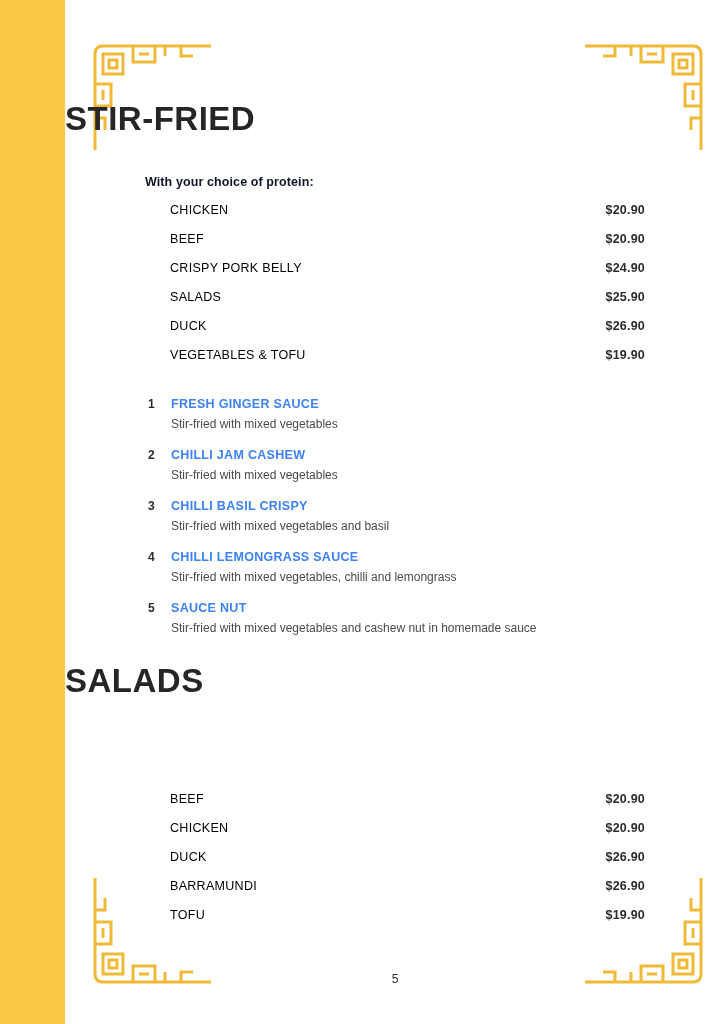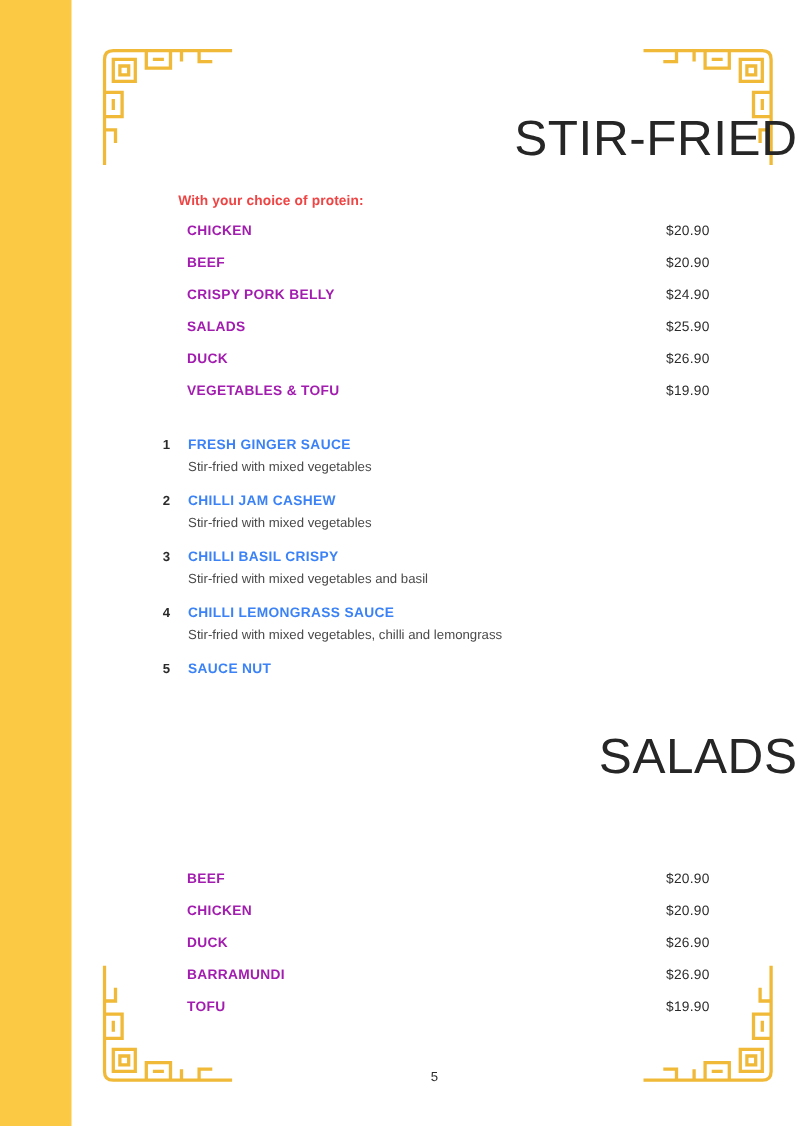--- a/index.html
+++ b/index.html
@@ -47,35 +47,35 @@
   .corner svg { display: block; }
   .corner-tl { left: 28px;  top: 32px; }
   .corner-tr { right: 22px; top: 32px; transform: scaleX(-1); }
   .corner-bl { left: 28px;  bottom: 28px; transform: scaleY(-1); }
   .corner-br { right: 22px; bottom: 28px; transform: scale(-1,-1); }
 
   
   .section-title {
     position: absolute;
     width: 100%;
-    text-align: right;
-    font-size: 45px;
-    font-weight: normal;
+    text-align: left;
+    font-size: 33px;
+    font-weight: bold;
     letter-spacing: 0.5px;
     color: #262626;
   }
   #title-stirfried { top: 100px; }
   #title-salads   { top: 662px; }
 
   .lead {
     position: absolute;
-    left: 97px;
+    left: 80px;
     font-size: 12.5px;
     font-weight: bold;
-    color: #ef4444;
+    color: #0f172a;
     letter-spacing: 0.1px;
   }
   #lead-stirfried { top: 175px; }
   #lead-salads    { top: 764px; }
 
   
   .price-list {
     position: absolute;
     left: 105px;
     width: 475px;
@@ -84,27 +84,27 @@
   #proteins-salads    { top: 792px; }
 
   .price-row {
     display: flex;
     justify-content: space-between;
     align-items: baseline;
     height: 29px;
   }
   .price-name {
     font-size: 12.5px;
-    font-weight: bold;
+    font-weight: normal;
     letter-spacing: 0.3px;
-    color: #a21caf;
+    color: #000000;
   }
   .price-val {
     font-size: 12.5px;
-    font-weight: normal;
+    font-weight: bold;
     letter-spacing: 0.2px;
     color: #2b2b2b;
     min-width: 52px;
     text-align: right;
   }
 
   
   .dishes {
     position: absolute;
     left: 83px;
@@ -271,20 +271,21 @@
         <div class="dish-num">4</div>
         <div class="dish-body">
           <div class="dish-name">CHILLI LEMONGRASS SAUCE</div>
           <div class="dish-desc">Stir-fried with mixed vegetables, chilli and lemongrass</div>
         </div>
       </div>
       <div class="dish">
         <div class="dish-num">5</div>
         <div class="dish-body">
           <div class="dish-name">SAUCE NUT</div>
+          <div class="dish-desc">Stir-fried with mixed vegetables and cashew nut in homemade sauce</div>
         </div>
       </div>
     </div>
 
     <div class="section-title" id="title-salads">SALADS</div>
 
 
     <div class="price-list" id="proteins-salads">
       <div class="price-row">
         <span class="price-name">BEEF</span>

